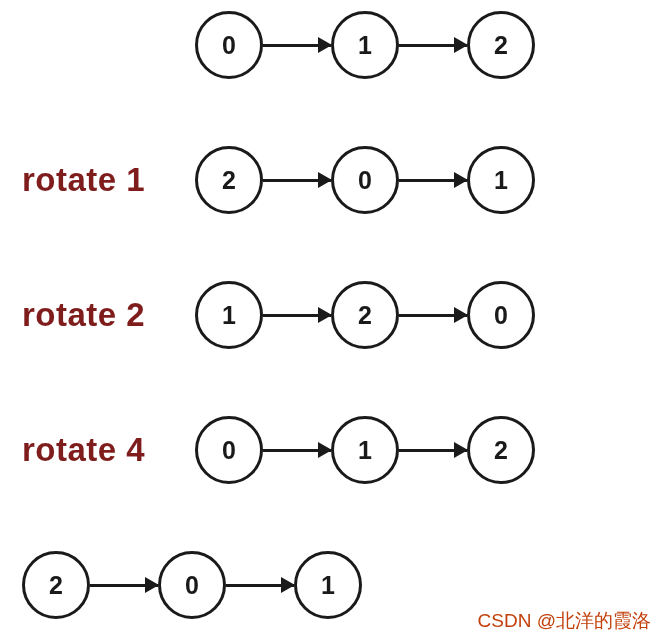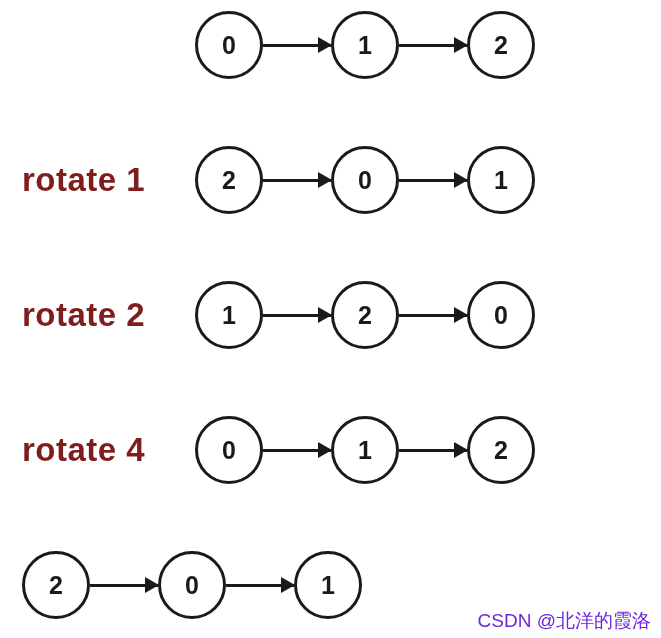--- a/index.html
+++ b/index.html
@@ -63,21 +63,21 @@
     width: 0; height: 0;
     border-left: 14px solid #1a1a1a;
     border-top: 8px solid transparent;
     border-bottom: 8px solid transparent;
   }
   .watermark {
     position: absolute;
     right: 10px;
     bottom: 4px;
     font-size: 19px;
-    color: #6d28d9;
+    color: #c2410c;
     white-space: nowrap;
   }
 </style>
 </head>
 <body>
 
 <div class="diagram">
 
   <div class="row">
     <span class="row-label"></span>

